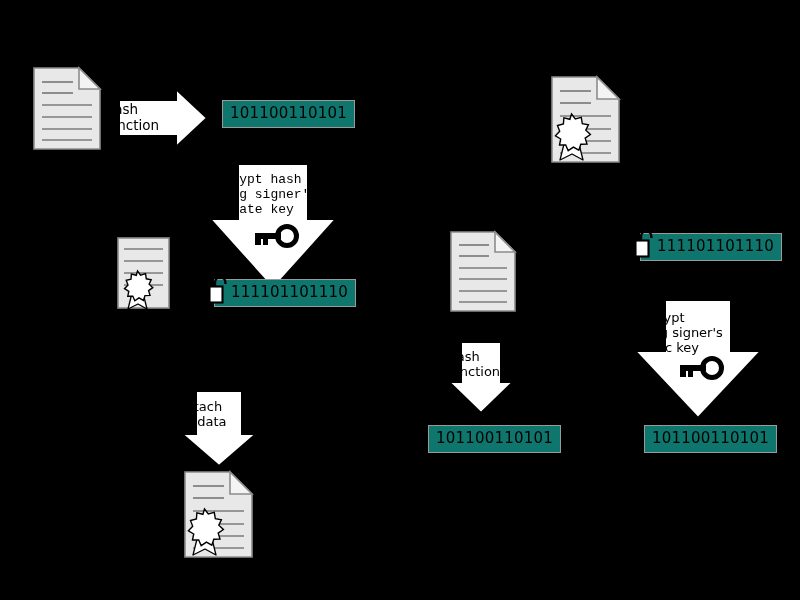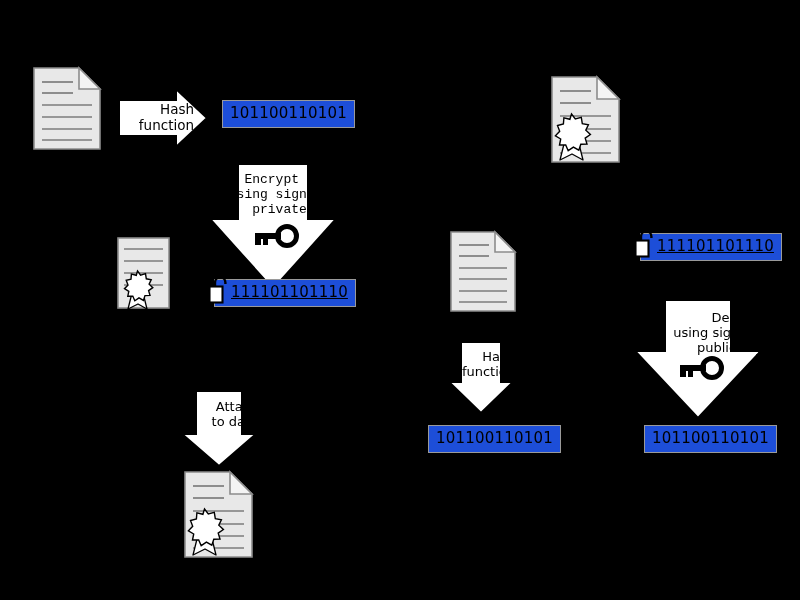--- a/index.html
+++ b/index.html
@@ -3,30 +3,30 @@
 <meta charset="utf-8">
 <style>
   html,body{margin:0;padding:0;background:#000;}
   body{width:800px;height:600px;position:relative;overflow:hidden;
        font-family:"DejaVu Sans","Liberation Sans",sans-serif;}
   .stage{position:absolute;left:0;top:0;width:800px;height:600px;}
   .node{position:absolute;}
 
   
   .hashbox{
-    background:#1d4ed8;border:1px solid #9a9a9a;color:#000;
+    background:#0f766e;border:1px solid #9a9a9a;color:#000;
     font-family:"DejaVu Sans","Liberation Sans",sans-serif;
     font-size:15px;line-height:1;letter-spacing:.2px;
     padding:5px 7px 6px 7px;white-space:nowrap;
   }
-  .hashbox.enc{padding-left:16px;text-decoration:underline;}
+  .hashbox.enc{padding-left:16px;}
 
   
   .arrowlabel{
-    position:absolute;left:0;right:0;text-align:right;color:#000;
+    position:absolute;left:0;right:0;text-align:left;color:#000;
     font-size:13px;line-height:15px;white-space:pre-line;
   }
   .arrowlabel.right{font-size:13.5px;line-height:16px;}
 
   svg{display:block;overflow:visible;}
   .wht{fill:#fff;stroke:#000;stroke-width:2;}
   .docbody{fill:#e8e8e8;stroke:#8c8c8c;stroke-width:1.6;}
   .docfold{fill:#f4f4f4;stroke:#8c8c8c;stroke-width:1.6;}
   .docline{stroke:#7d7d7d;stroke-width:1.7;stroke-linecap:butt;}
   .sealbody{fill:#fff;stroke:#000;stroke-width:1.4;stroke-linejoin:miter;}

